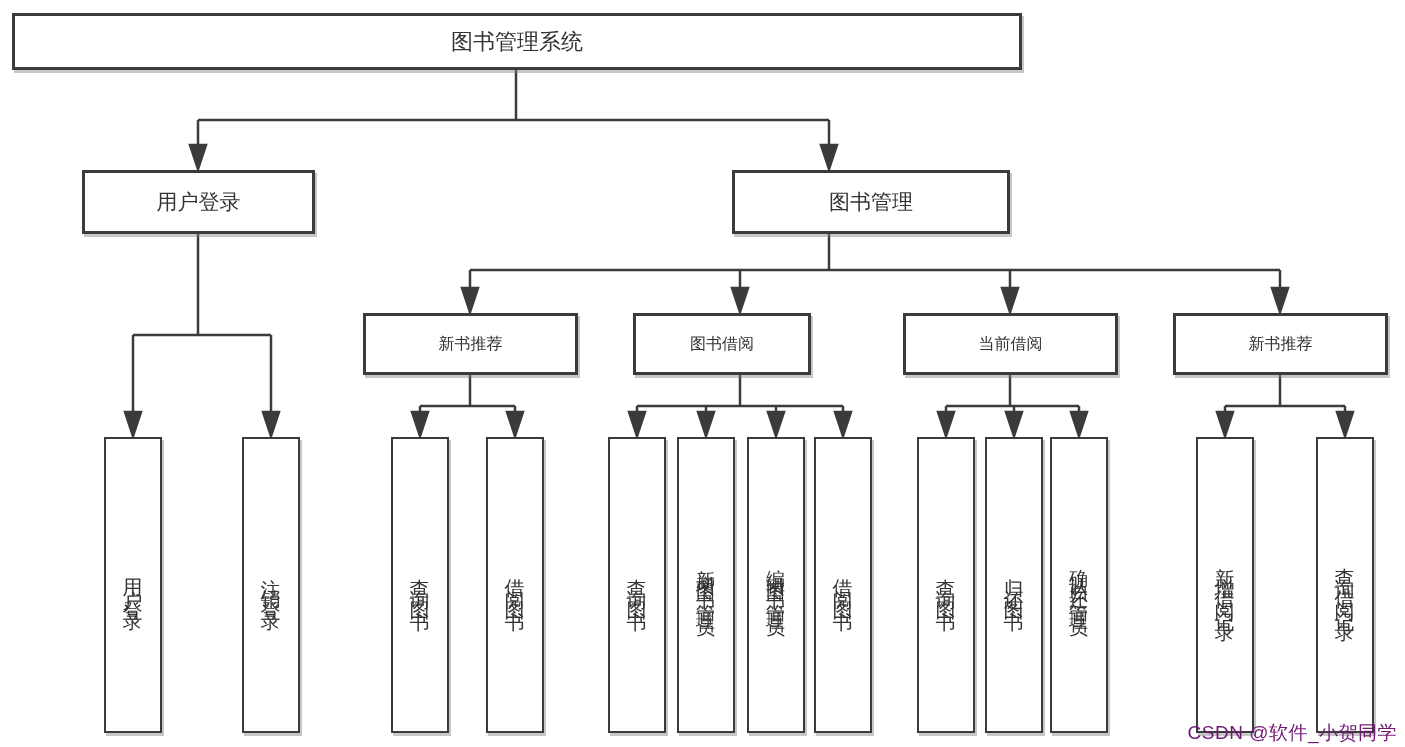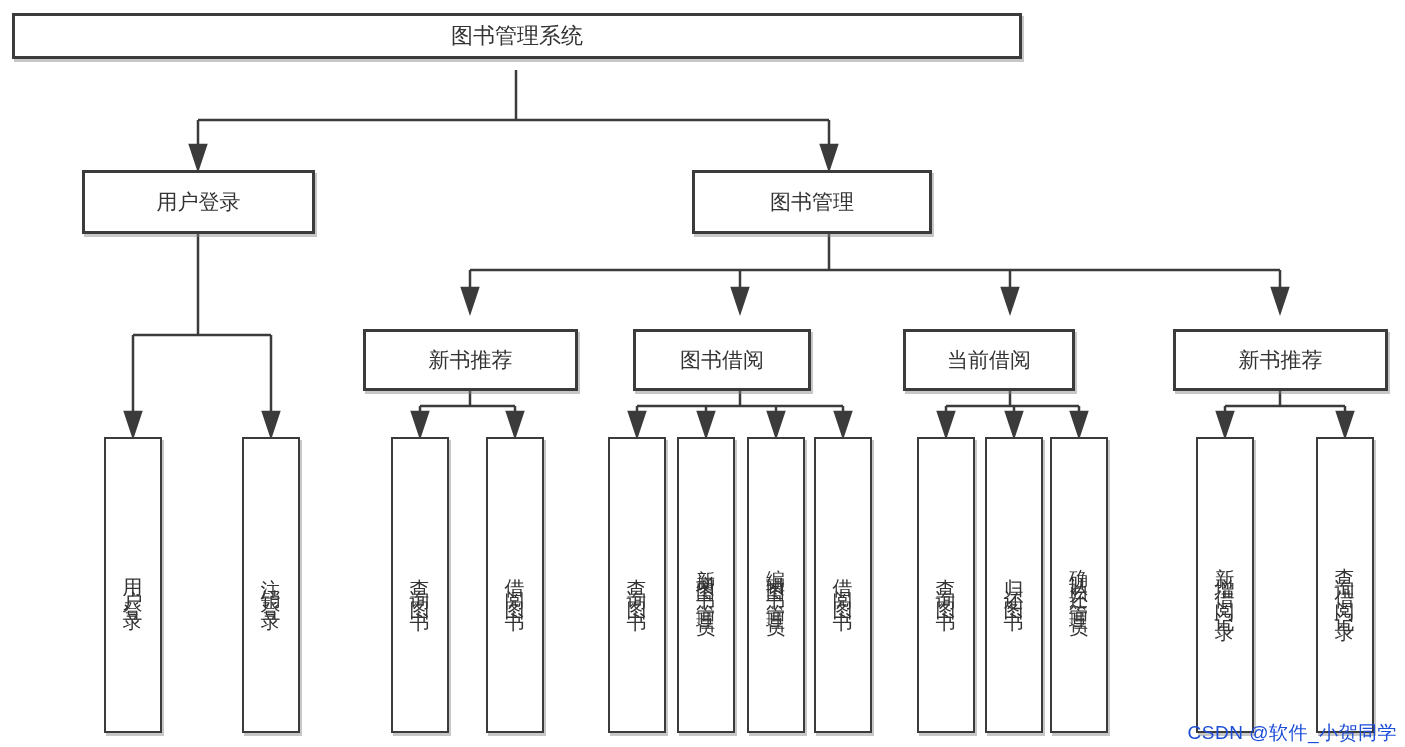--- a/index.html
+++ b/index.html
@@ -23,28 +23,28 @@
     position: absolute;
     background: #ffffff;
     border: 3px solid #3b3b3b;
     box-sizing: border-box;
     display: flex;
     align-items: center;
     justify-content: center;
     z-index: 2;
     box-shadow: 2px 3px 0 rgba(130,130,130,0.45);
   }
-  .n0 { left: 12px;  top: 13px;  width: 1010px; height: 46px; font-size: 22px; text-align: right; }
+  .n0 { left: 12px;  top: 13px;  width: 1010px; height: 57px; font-size: 22px; text-align: right; }
   .n1 { top: 170px; height: 64px; font-size: 21px; }
   .n1a { left: 82px;  width: 233px; }
-  .n1b { left: 692px; width: 240px; }
-  .n2 { top: 329px; height: 62px; font-size: 21px; }
+  .n1b { left: 732px; width: 278px; }
+  .n2 { top: 313px; height: 62px; font-size: 16px; }
   .n2a { left: 363px;  width: 215px; }
   .n2b { left: 633px;  width: 178px; }
-  .n2c { left: 903px;  width: 172px; }
+  .n2c { left: 903px;  width: 215px; }
   .n2d { left: 1173px; width: 215px; }
   .leaf {
     top: 437px;
     width: 58px;
     height: 296px;
     border-width: 2px;
     font-size: 20px;
   }
   .leaf .vtext {
     writing-mode: vertical-rl;
@@ -65,21 +65,21 @@
   .lf9  { left: 917px; }
   .lf10 { left: 985px; }
   .lf11 { left: 1050px; }
   .lf12 { left: 1196px; }
   .lf13 { left: 1316px; }
   .watermark {
     position: absolute;
     right: 8px;
     bottom: 1px;
     font-size: 19px;
-    color: #1d4ed8;
+    color: #701a75;
     z-index: 5;
     letter-spacing: 0.5px;
   }
 </style>
 </head>
 <body>
 
 <div class="stage">
 
   <svg class="wires" viewBox="0 0 1405 747" fill="none" stroke="#3b3b3b" stroke-width="2.5">

